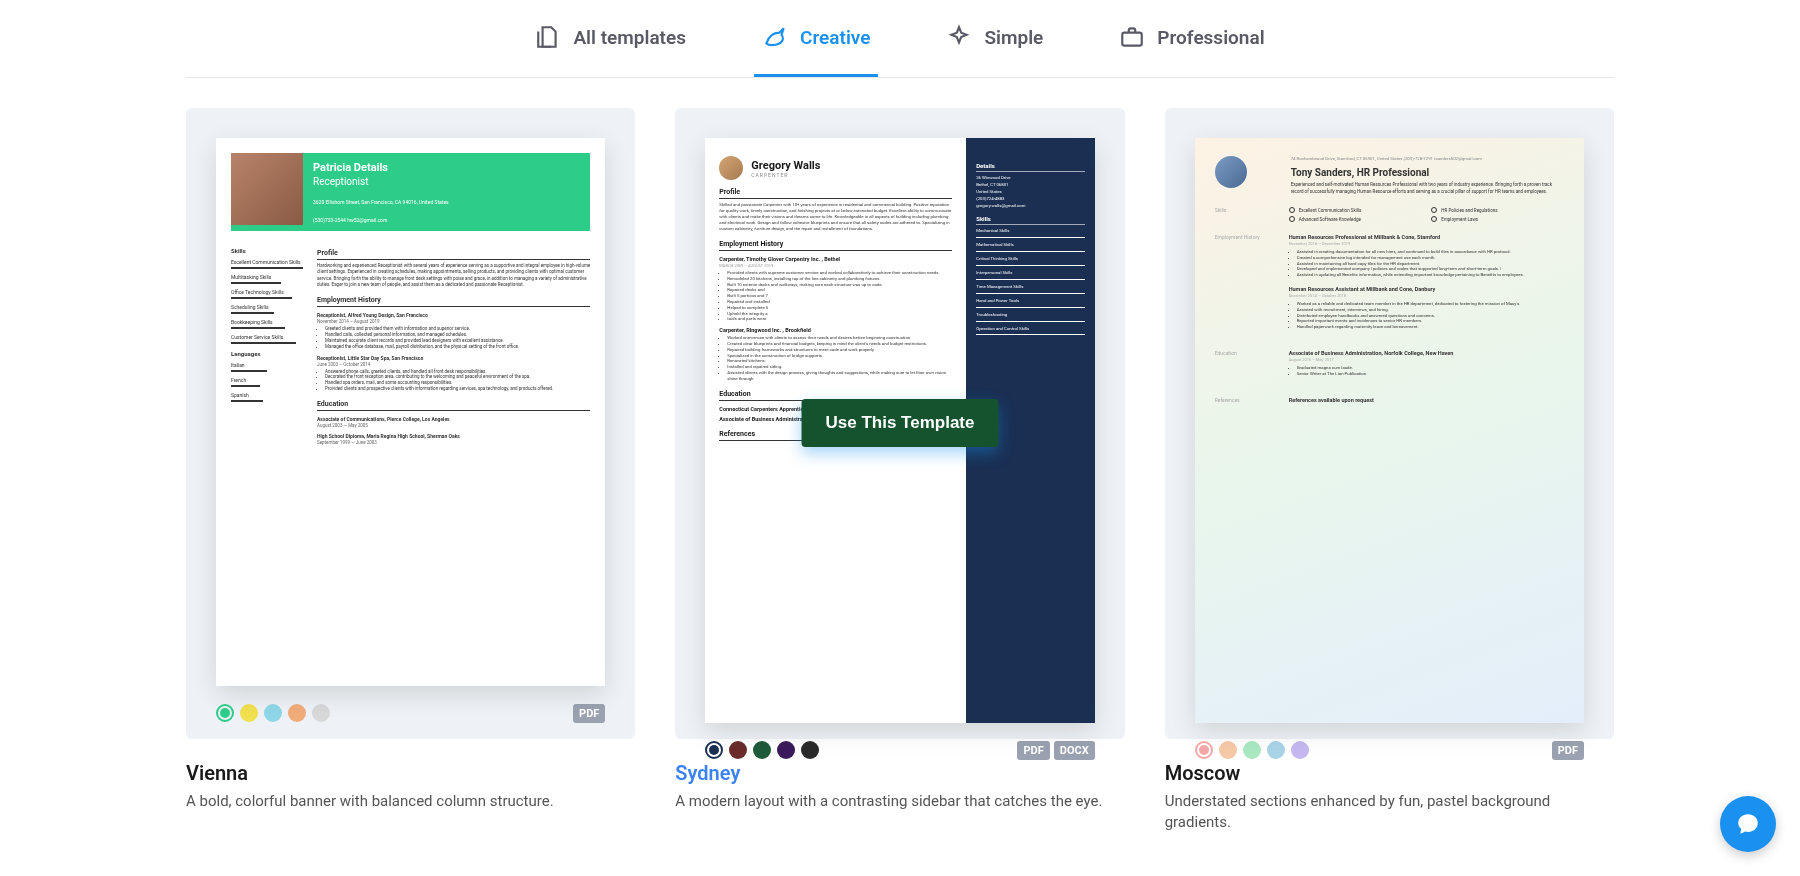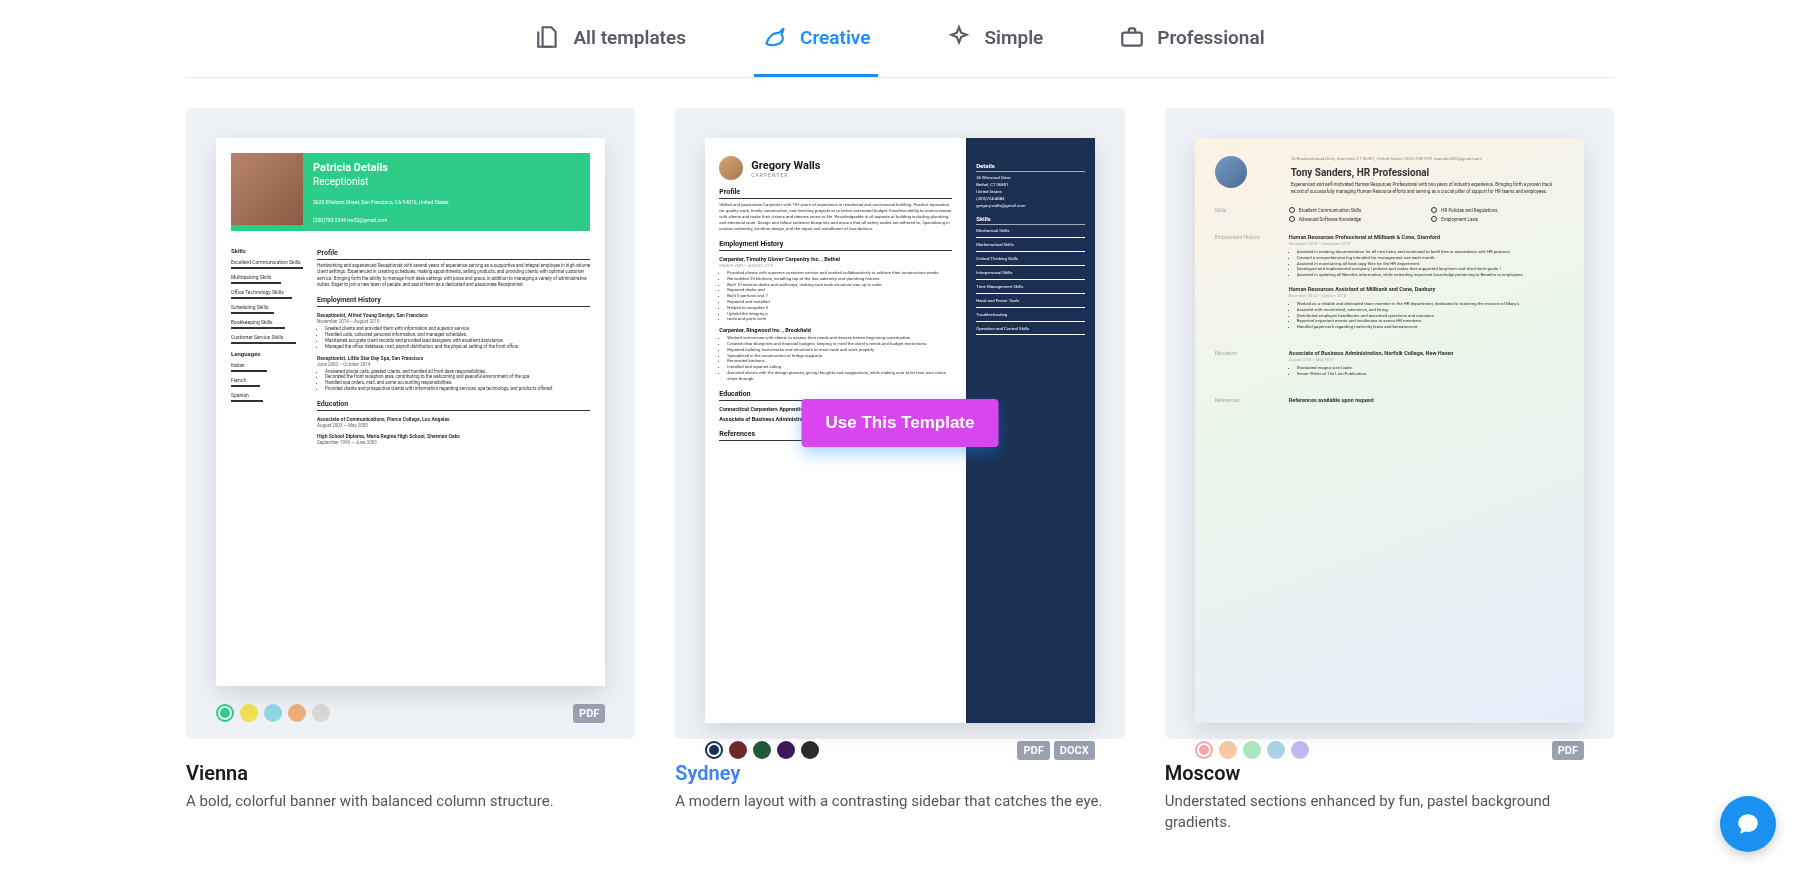--- a/index.html
+++ b/index.html
@@ -18,21 +18,21 @@
 .preview-footer { display:flex; justify-content:space-between; align-items:center; margin-top:18px; }
 .swatches { display:flex; gap:6px; }
 .swatch { width:18px; height:18px; border-radius:50%; border:2px solid transparent; }
 .swatch.sel { border-color:currentColor; position:relative; }
 .swatch.sel::after { content:""; position:absolute; inset:2px; background:currentColor; border-radius:50%; }
 .formats { display:flex; gap:4px; }
 .fmt { background:#9aa2b1; color:#fff; font-size:11px; font-weight:700; padding:3px 6px; border-radius:3px; }
 .card-title { font-size:20px; font-weight:600; margin-top:22px; color:#1a1a1a; }
 .card-title.hl { color:#3b82f6; }
 .card-desc { font-size:15px; color:#555; margin-top:6px; line-height:1.4; }
-.use-btn { position:absolute; left:50%; top:50%; transform:translate(-50%,-50%); background:#d946ef; color:#fff; font-size:17px; font-weight:600; padding:14px 24px; border-radius:4px; border:none; cursor:pointer; box-shadow:0 6px 16px rgba(26,145,240,.4); }
+.use-btn { position:absolute; left:50%; top:50%; transform:translate(-50%,-50%); background:#14532d; color:#fff; font-size:17px; font-weight:600; padding:14px 24px; border-radius:4px; border:none; cursor:pointer; box-shadow:0 6px 16px rgba(26,145,240,.4); }
 .chat-fab { position:fixed; right:24px; bottom:24px; width:56px; height:56px; border-radius:50%; background:#1a91f0; display:flex; align-items:center; justify-content:center; box-shadow:0 4px 12px rgba(0,0,0,.2); cursor:pointer; }
 .chat-fab svg path { fill:#fff; }
 
 
 .vienna { font-size:5px; }
 .vienna .hdr { display:flex; background:#2ecc89; margin:15px 15px 0; }
 .vienna .photo { width:72px; height:72px; background:linear-gradient(135deg,#b8836a,#8a5a44); }
 .vienna .hinfo { padding:8px 10px; color:#fff; flex:1; }
 .vienna .hname { font-size:11px; font-weight:700; }
 .vienna .htitle { font-size:10px; margin-top:2px; }

